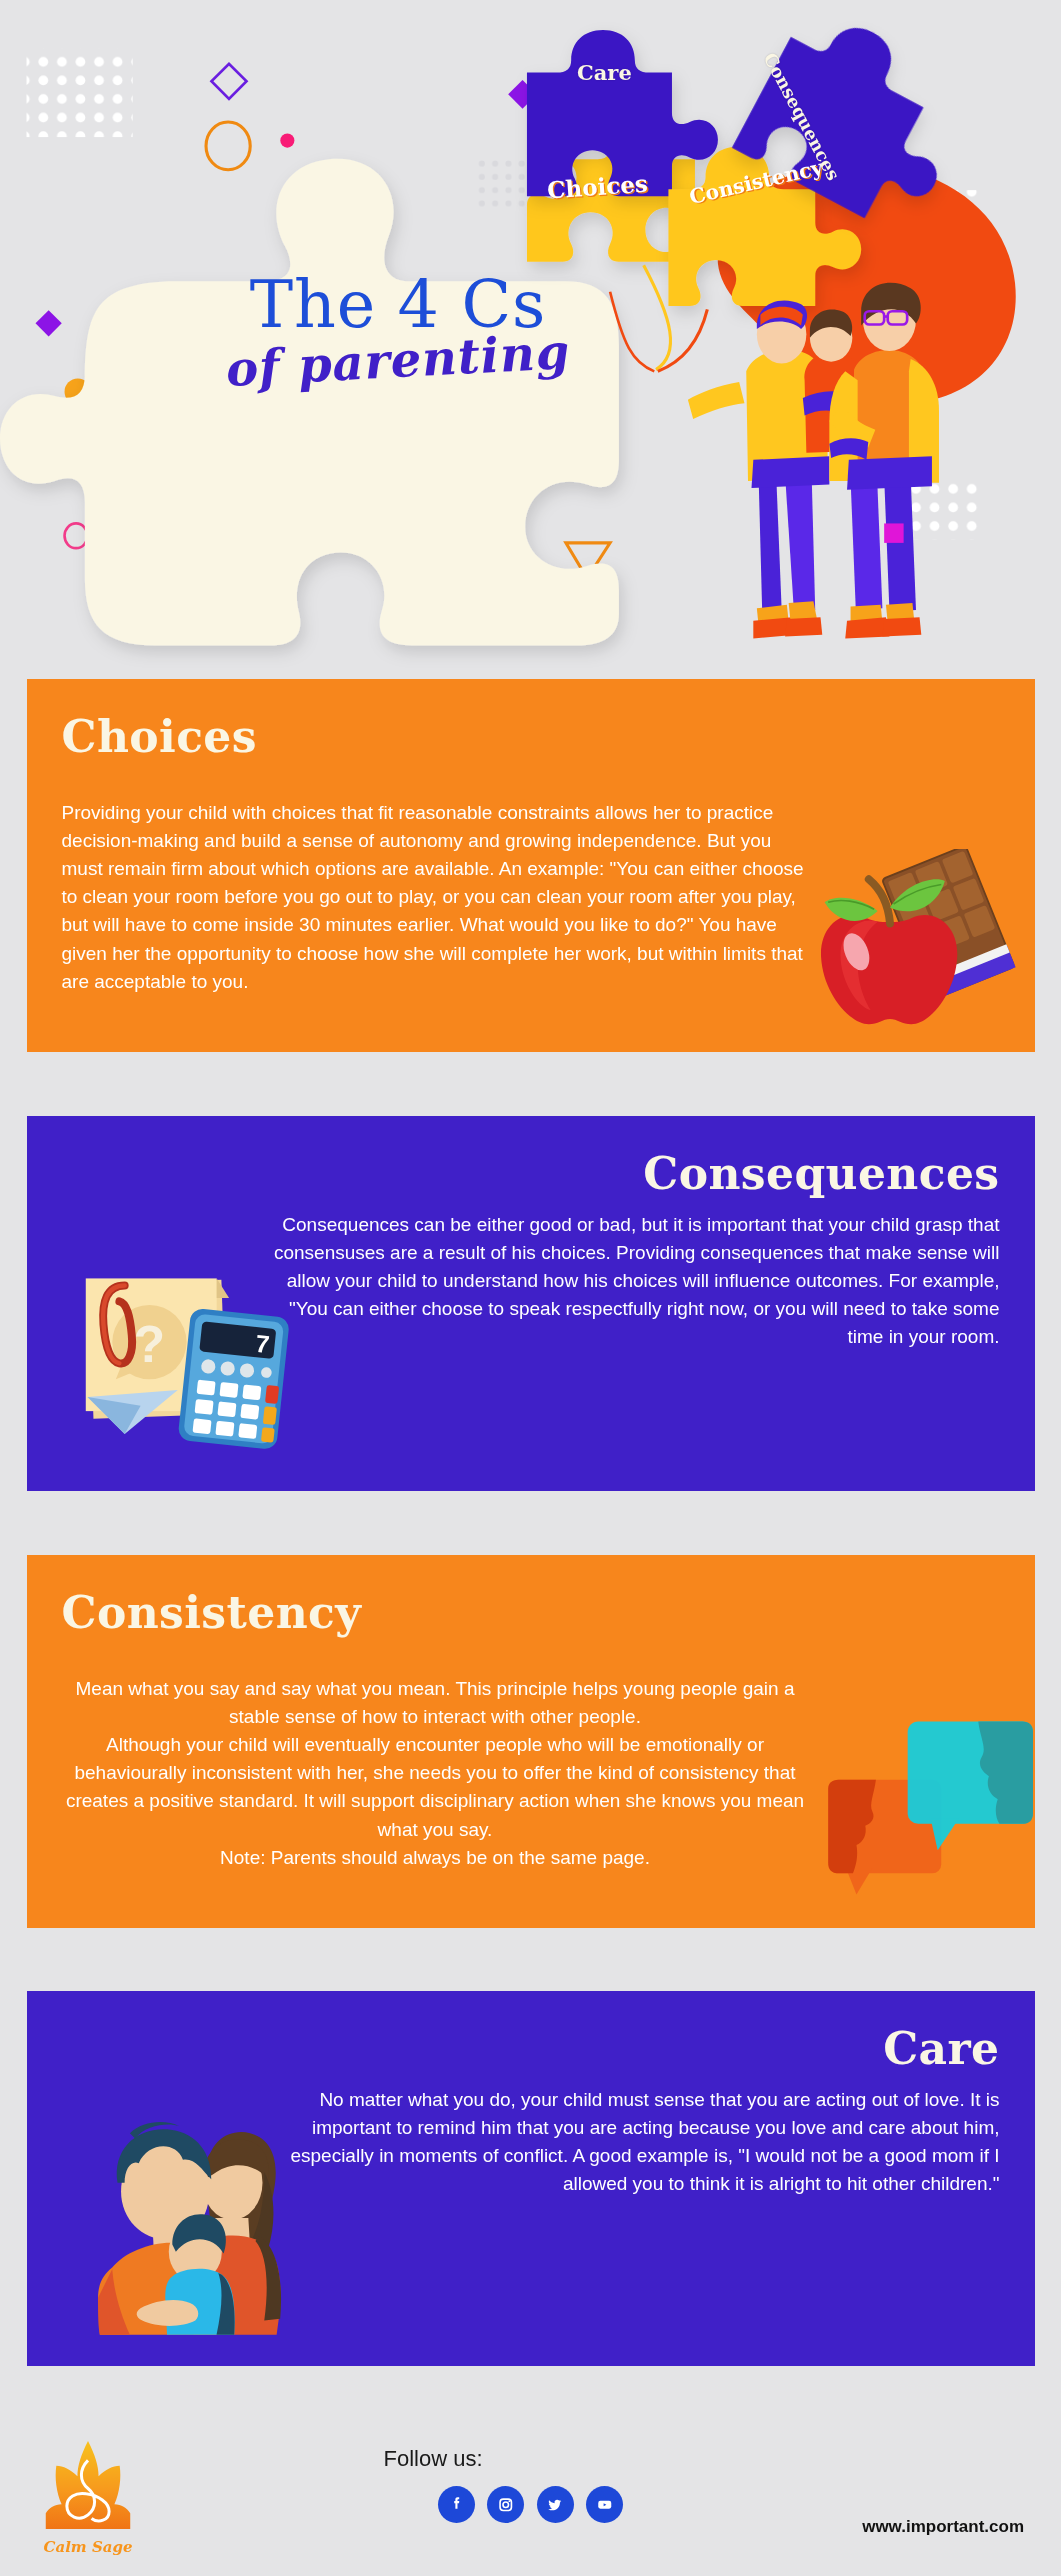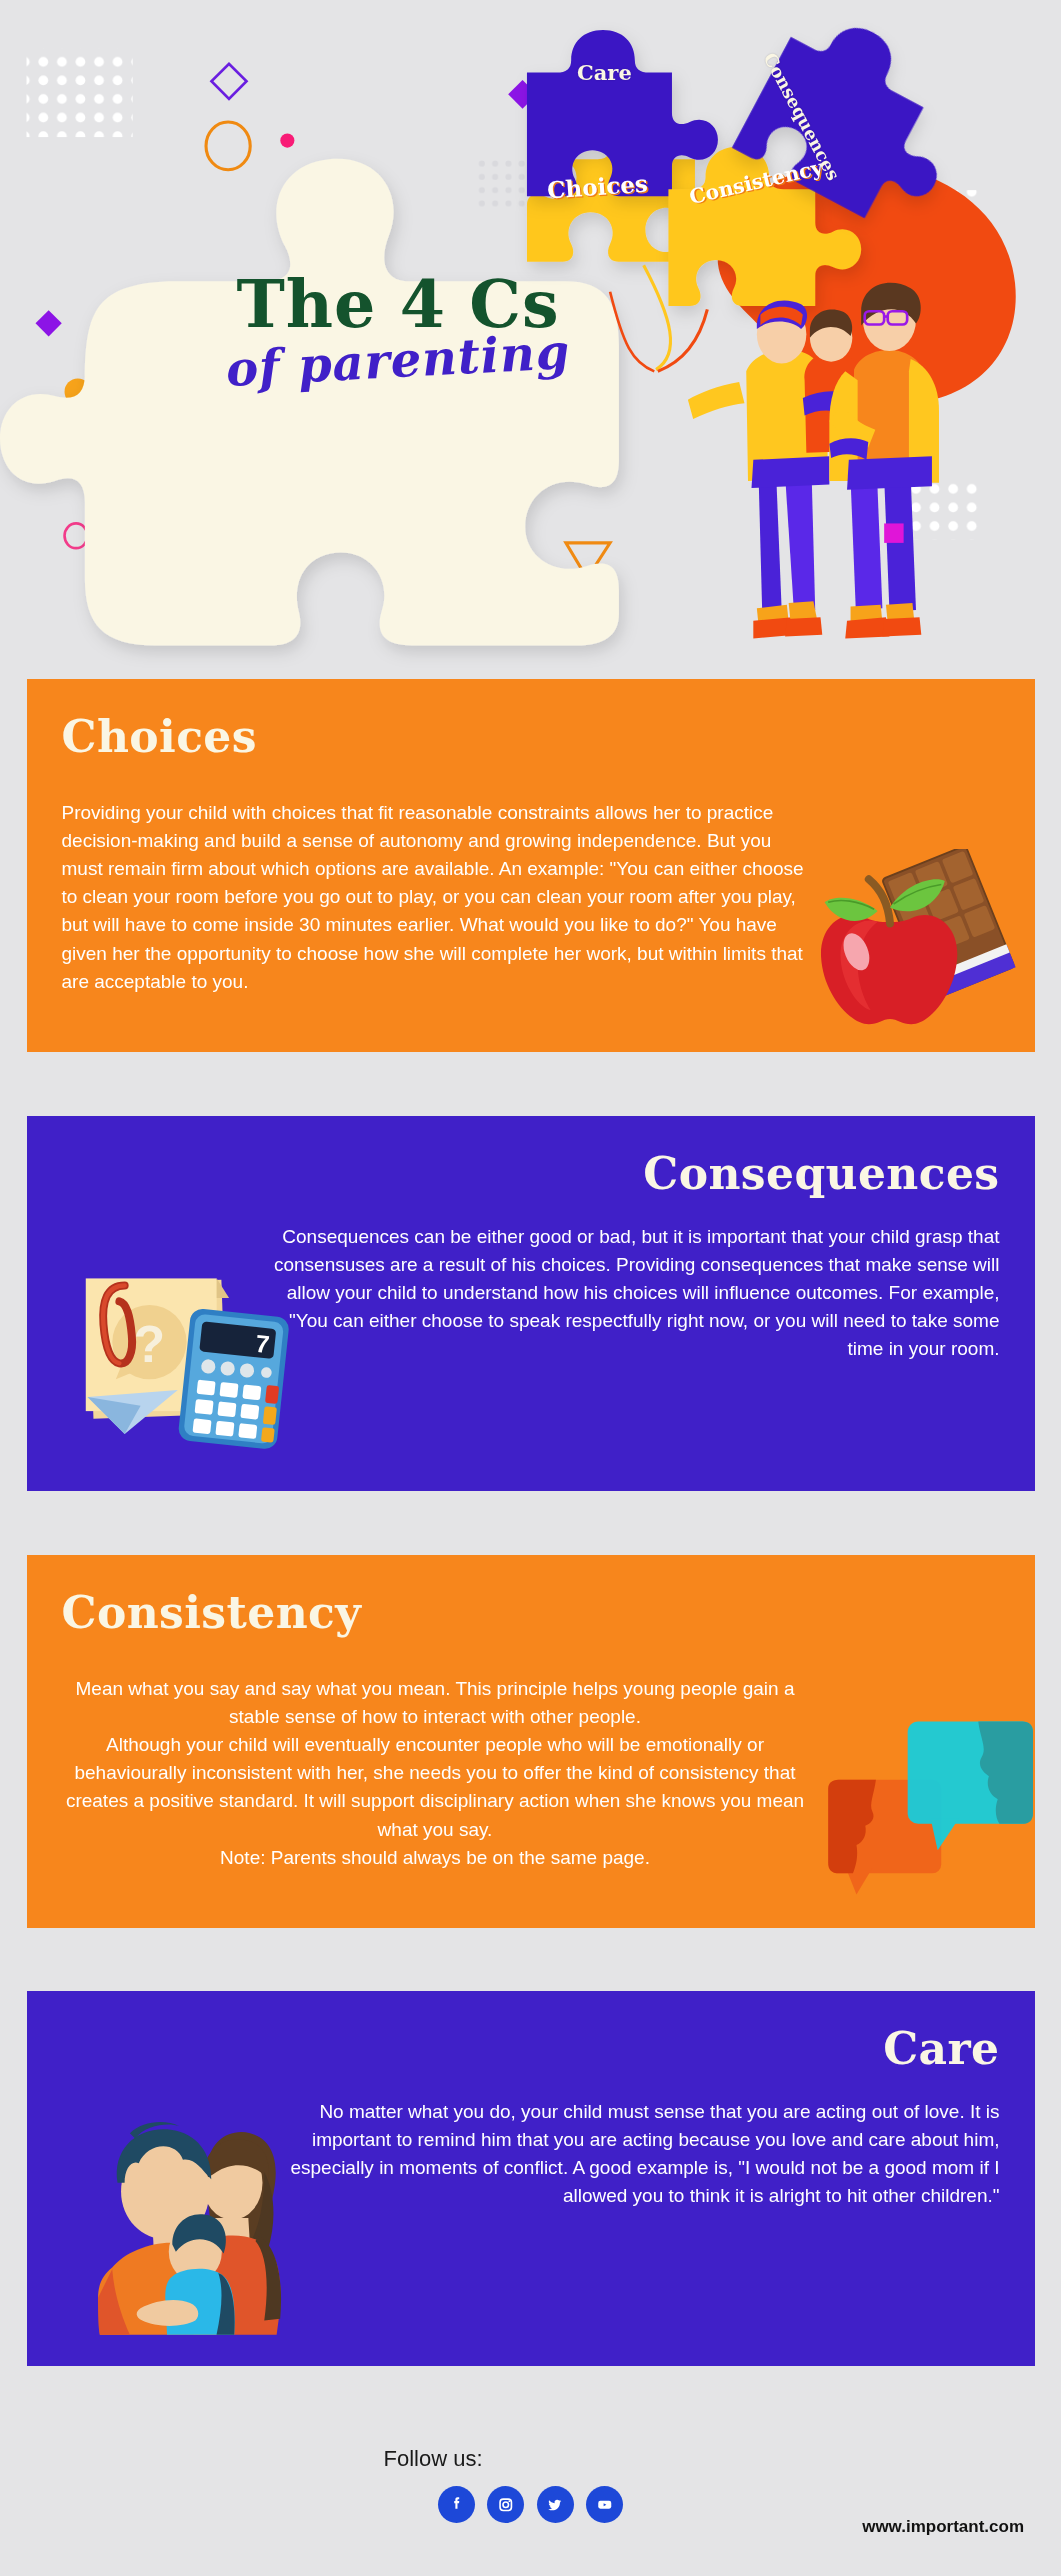--- a/index.html
+++ b/index.html
@@ -26,24 +26,24 @@
   }
   .hero-title-wrap {
     position: absolute;
     left: 168px; top: 274px;
     width: 460px;
     text-align: center;
     z-index: 6;
   }
   .hero-title {
     font-family: "DejaVu Serif", serif;
-    font-weight: 700;
+    font-weight: 400;
     font-size: 65px;
     letter-spacing: 0.9px;
-    color: #14532d;
+    color: #1d4ed8;
     line-height: 0.95;
   }
   .hero-sub {
     font-family: "DejaVu Serif", serif;
     font-style: italic;
     font-weight: 700;
     font-size: 48px;
     color: #4020c8;
     margin-top: -3.5px;
     letter-spacing: 0.9px;
@@ -99,21 +99,21 @@
 
   #sec-choices     { top: 679px;  height: 373px; }
   #sec-consequences{ top: 1116px; height: 375px; }
   #sec-consistency { top: 1555px; height: 373px; }
   #sec-care        { top: 1991px; height: 375px; }
 
   .pad-l { padding: 32px 0 0 35px; }
   .pad-r { padding: 32px 35px 0 0; }
 
   .body-w-left  { width: 747px; margin-top: 37px; }
-  .body-w-right { width: 734px; margin-top: 24px; margin-left: auto; }
+  .body-w-right { width: 734px; margin-top: 12px; margin-left: auto; }
 
   .sec-art {
     position: absolute;
     pointer-events: none;
   }
 
   
   .footer {
     position: absolute;
     left: 0; top: 2393px;
@@ -553,20 +553,46 @@
         L 86 280 L 84 238 C 84 226 86 218 92 214 Z"></path>
       <path fill="#1f4a63" d="M148 212 C 160 222 164 250 162 280 L 142 280 C 148 252 150 228 144 210 Z"></path>
       <path fill="#f0caa0" d="
         M 56 250 C 74 240 98 238 112 244 C 122 248 124 258 118 264
         C 104 272 74 272 58 264 C 50 260 50 254 56 250 Z"></path>
     </svg>
   </div>
 
   <div class="footer">
 
+    <div class="brand">
+      <svg width="88" height="92" viewBox="0 0 100 104">
+        <defs>
+          <linearGradient id="lotusGrad" x1="0" y1="0" x2="0" y2="1">
+            <stop offset="0%" stop-color="#f7c11d"></stop>
+            <stop offset="55%" stop-color="#f79a1d"></stop>
+            <stop offset="100%" stop-color="#f07415"></stop>
+          </linearGradient>
+        </defs>
+        <path fill="url(#lotusGrad)" d="
+          M 50 2
+          C 58 18 62 30 62 42
+          C 70 34 78 30 86 30
+          C 88 44 86 60 80 74
+          C 88 74 94 78 98 84
+          L 98 102 L 2 102 L 2 84
+          C 6 78 12 74 20 74
+          C 14 60 12 44 14 30
+          C 22 30 30 34 38 42
+          C 38 30 42 18 50 2 Z"></path>
+        <path fill="none" stroke="#ffffff" stroke-width="3.4" d="M50 24 C 40 34 40 48 50 56 C 60 64 60 78 50 86
+                 C 40 94 26 88 26 76 C 26 66 36 60 48 62
+                 C 62 64 74 72 74 82 C 74 92 62 96 54 90"></path>
+      </svg>
+      <div class="brand-name">Calm Sage</div>
+    </div>
 
     <div class="follow-label">Follow us:</div>
 
     <div class="social-row">
       <div class="social-btn">
         <svg width="19.5" height="19.5" viewBox="0 0 24 24" fill="#ffffff">
           <path d="M15.1 7.5h-2.2V6.1c0-.6.4-.8.7-.8h1.4V2.9h-2c-2.2 0-2.7 1.6-2.7 2.7v1.9H8.9v2.6h1.4V17h2.6V10.1h1.9l.3-2.6z"></path>
         </svg>
       </div>
       <div class="social-btn">

